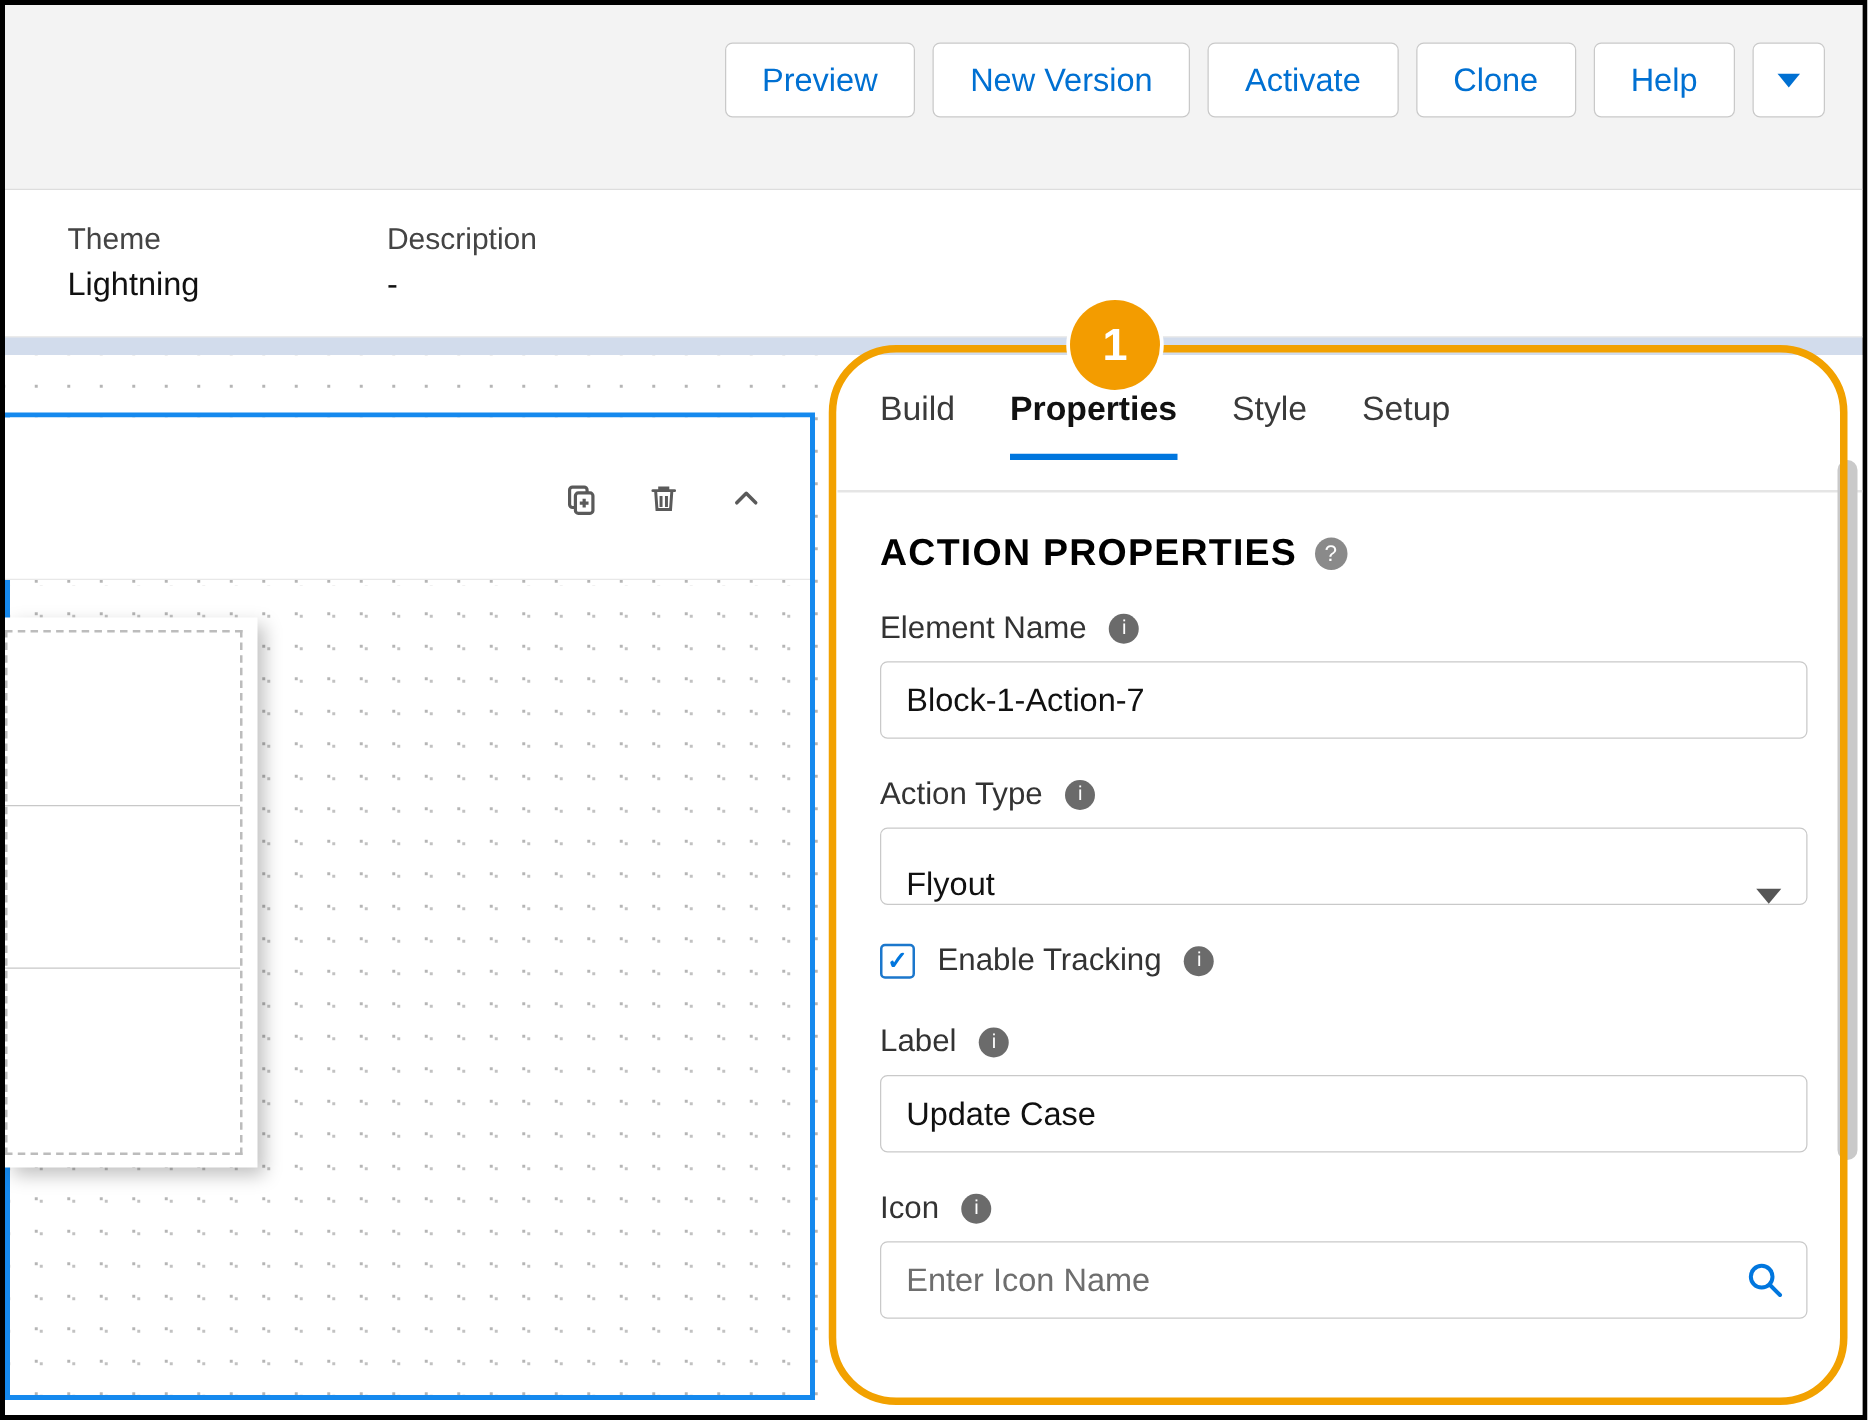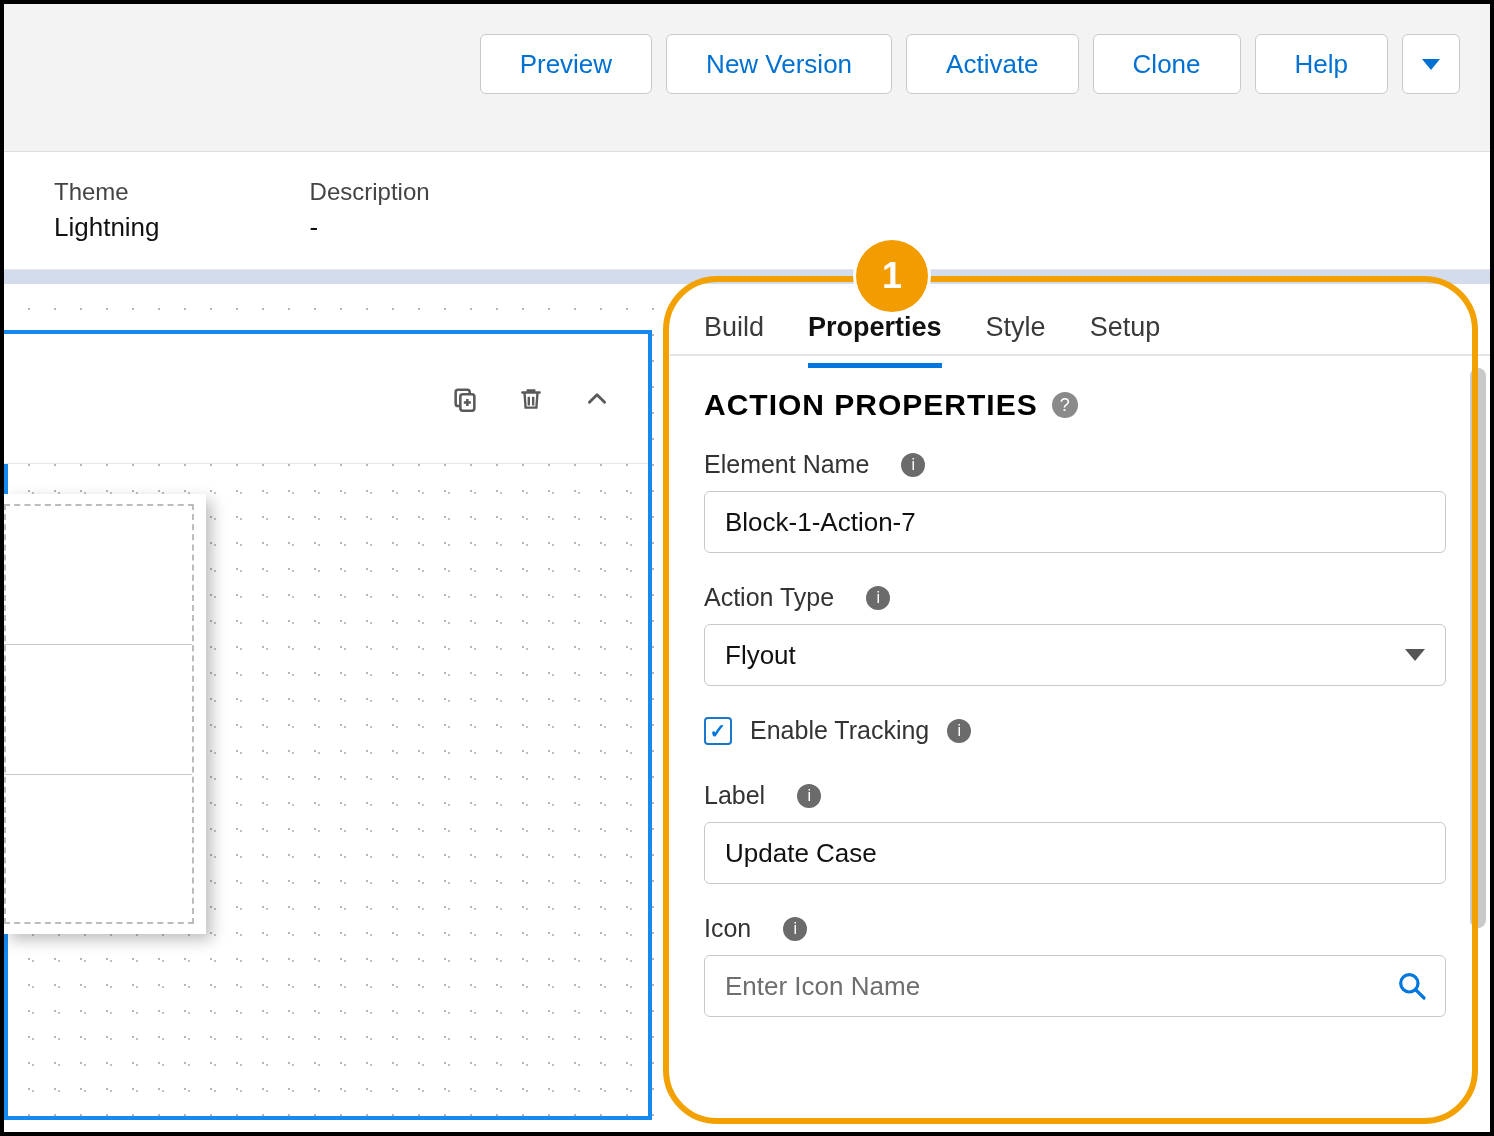--- a/index.html
+++ b/index.html
@@ -1,21 +1,21 @@
 <!DOCTYPE html>
 <html><head>
 <meta charset="utf-8">
 <style>
   * { box-sizing: border-box; margin: 0; padding: 0; }
   html, body { width: 1494px; height: 1136px; font-family: -apple-system, BlinkMacSystemFont, "Segoe UI", Arial, sans-serif; background:#fff; }
   .root { width:1494px; height:1136px; border:4px solid #000; position:relative; overflow:hidden; }
 
   
   .topbar { height:148px; background:#f3f3f3; border-bottom:1px solid #ddd; display:flex; justify-content:flex-end; align-items:flex-start; padding:30px 30px 0 0; gap:14px; }
-  .btn { background:#fff; border:1px solid #c9c9c9; border-radius:6px; height:60px; padding:0 39px; font-size:26px; color:#0070d2; display:flex; align-items:center; justify-content:center; cursor:pointer; }
+  .btn { background:#fff; border:1px solid #c9c9c9; border-radius:6px; height:60px; padding:0 29px; font-size:26px; color:#0070d2; display:flex; align-items:center; justify-content:center; cursor:pointer; }
   .btn.caret { width:58px; padding:0; }
   .caret-down { width:0;height:0;border-left:9px solid transparent;border-right:9px solid transparent;border-top:11px solid #0070d2; }
 
   
   .inforow { height:118px; background:#fff; display:flex; align-items:center; padding-left:50px; gap:150px; border-bottom:1px solid #e5e5e5;}
   .infoblock .label { font-size:24px; color:#444; margin-bottom:6px; }
   .infoblock .val   { font-size:26px; color:#111; }
 
   .sepbar { height:14px; background:#6c8ebf33; background:#7d9bc9; opacity:.35; }
 
@@ -28,36 +28,36 @@
   .selected-outline { position:absolute; left:0; top:46px; right:18px; bottom:12px; border:4px solid #1589ee; background:transparent; }
   .whitecard { position:absolute; left:0; top:50px; right:22px; height:130px; background:#fff; border-bottom:1px solid #e8e8e8; display:flex; justify-content:flex-end; align-items:center; gap:36px; padding-right:36px; }
   .card-icon { width:30px; height:30px; color:#5a5a5a; display:flex; align-items:center; justify-content:center; cursor:pointer; }
   .dotbg2 { position:absolute; left:4px; top:184px; right:22px; bottom:16px; background-image: radial-gradient(#c2c2c2 1.5px, transparent 1.5px); background-size:26px 26px; background-position:12px 12px; }
   .innercard { position:absolute; left:0; top:210px; width:202px; height:440px; background:#fff; box-shadow:6px 6px 14px rgba(0,0,0,.25); }
   .innercard .dashed-outer { position:absolute; inset:10px 12px 10px 0; border:2px dashed #bcbcbc; }
   .innercard .solidline { position:absolute; left:0; right:14px; height:1px; background:#c8c8c8; }
 
   
   .panel { flex:1; position:relative; background:#fff; }
-  .tabs { display:flex; gap:44px; padding:28px 0 0 34px; border-bottom:2px solid #e5e5e5; height:72px; align-items:flex-start; }
+  .tabs { display:flex; gap:44px; padding:28px 0 0 34px; border-bottom:2px solid #e5e5e5; height:110px; align-items:flex-start; }
   .tab  { font-size:27px; color:#3a3a3a; padding-bottom:20px; cursor:pointer; }
   .tab.active { font-weight:700; color:#111; border-bottom:5px solid #0076de; }
 
   .panel-body { padding:32px 44px 0 34px; }
   .panel-title-row { display:flex; align-items:center; gap:14px; margin-bottom:28px; }
   .panel-title { font-size:30px; font-weight:700; letter-spacing:1px; }
   .info-icon { width:24px; height:24px; border-radius:50%; background:#6b6b6b; color:#fff; font-size:16px; display:flex; align-items:center; justify-content:center; }
   .q-icon    { width:26px; height:26px; border-radius:50%; background:#8a8a8a; color:#fff; font-size:18px; display:flex; align-items:center; justify-content:center; }
 
   .field { margin-bottom:30px; }
-  .field-label-row { display:flex; align-items:center; gap:32px; margin-bottom:12px; }
+  .field-label-row { display:flex; align-items:center; gap:18px; margin-bottom:12px; }
   .field-label { font-size:25px; color:#333; }
   .input, .select { width:100%; height:62px; border:1px solid #c9c9c9; border-radius:6px; font-size:26px; padding:0 20px; background:#fff; color:#111; }
   .input::placeholder { color:#6e6e6e; }
-  .select { display:flex; align-items:center; justify-content:space-between; cursor:pointer; }
+  .select { display:flex; align-items:flex-end; justify-content:space-between; cursor:pointer; }
   .sel-caret { width:0;height:0;border-left:10px solid transparent;border-right:10px solid transparent;border-top:12px solid #555; }
 
   .check-row { display:flex; align-items:center; gap:18px; margin:10px 0 36px 0; }
   .checkbox { width:28px; height:28px; border:2px solid #1b77cc; border-radius:4px; display:flex; align-items:center; justify-content:center; background:#fff; cursor:pointer; }
   .checkmark { color:#0076de; font-size:20px; font-weight:700; }
 
   .icon-field { position:relative; }
   .search-icn { position:absolute; right:18px; top:50%; transform:translateY(-50%); color:#0076de; }
 
   .scrollbar { position:absolute; right:4px; top:84px; width:16px; height:560px; background:#c9c9c9; border-radius:8px; }

